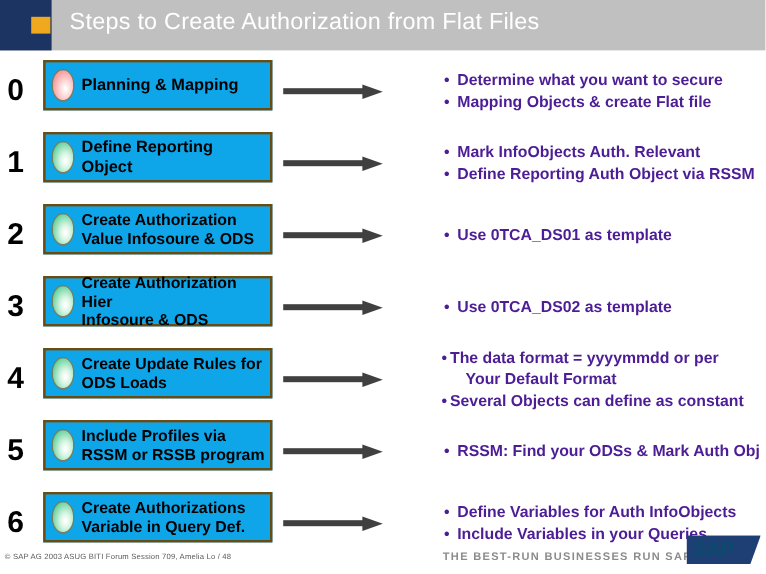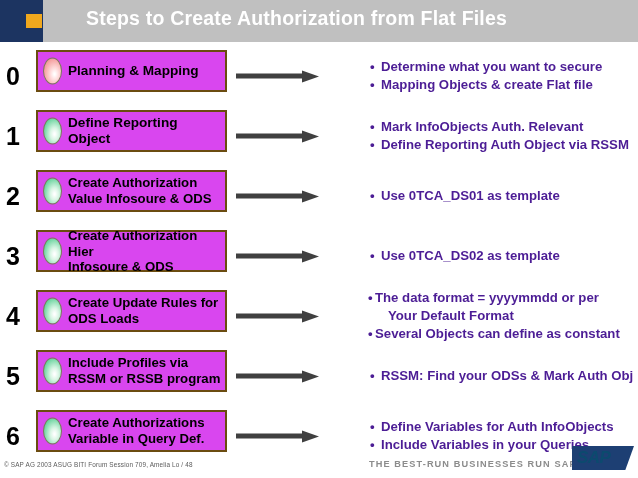--- a/index.html
+++ b/index.html
@@ -35,25 +35,24 @@
     left: 26px; top: 14px;
     width: 16px;
     height: 14px;
     background: #f0a81e;
   }
   .header-title {
     position: absolute;
     left: 58px;
     top: 7px;
     font-size: 19.5px;
-    font-weight: bold;
+    font-weight: normal;
     color: #ffffff;
     letter-spacing: 0.2px;
     white-space: nowrap;
-    margin-left: 28px;
   }
 
   
   .row {
     position: absolute;
     left: 0;
     width: 638px;
     height: 60px;
   }
   .step-num {
@@ -65,21 +64,21 @@
     font-weight: bold;
     color: #000000;
     line-height: 1;
   }
   .step-box {
     position: absolute;
     left: 36px;
     top: 4px;
     width: 191px;
     height: 42px;
-    background: #d946ef;
+    background: #0ea5e9;
     border: 2px solid #6b4c10;
     box-sizing: border-box;
     display: flex;
     align-items: center;
   }
   .bulb {
     position: absolute;
     left: 5px;
     top: 50%;
     transform: translateY(-50%);

